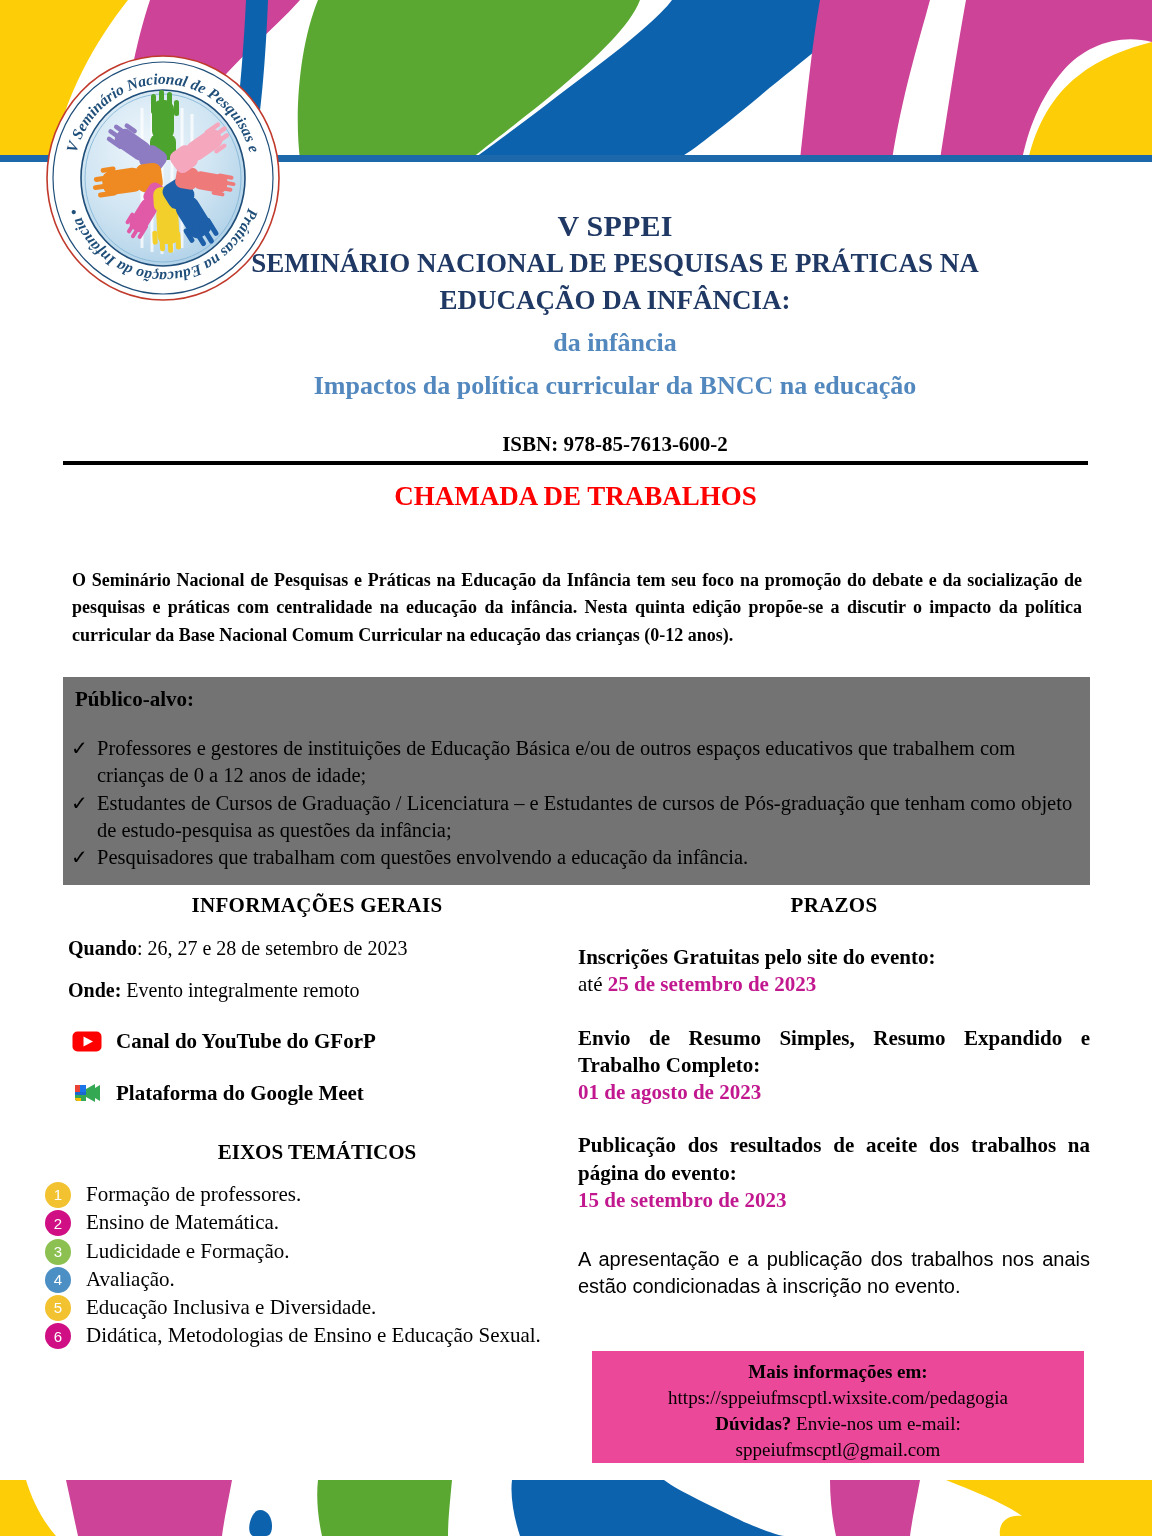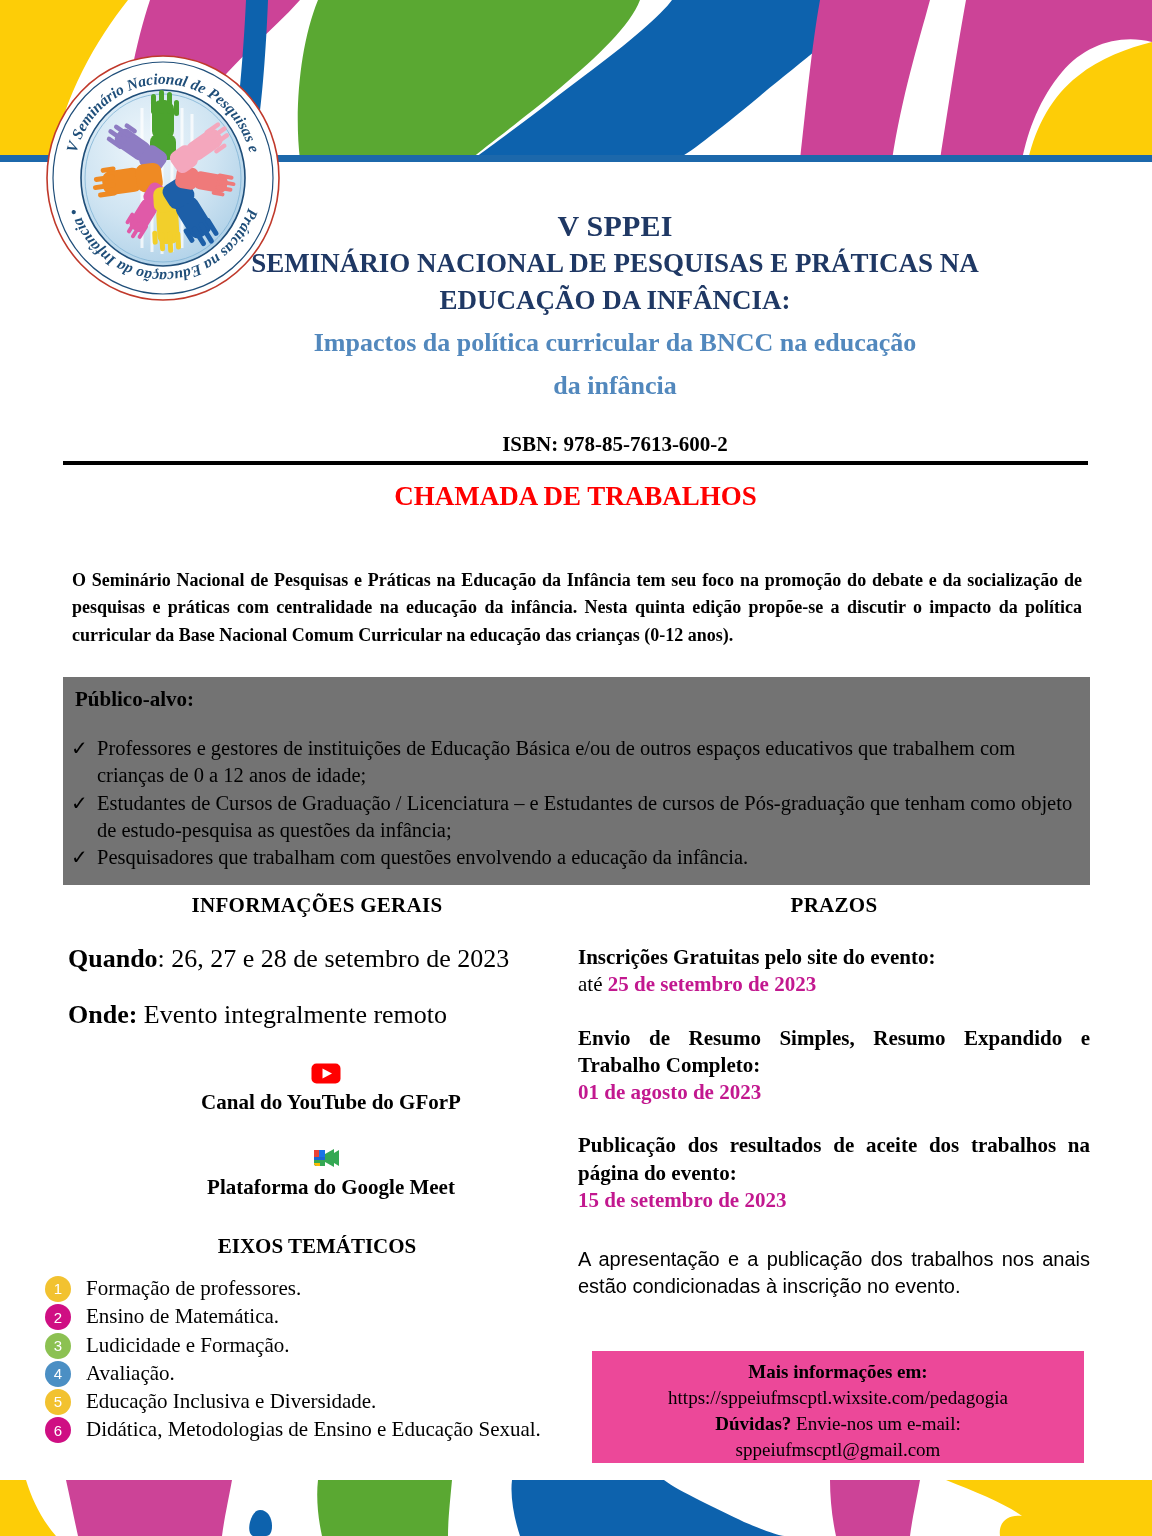--- a/index.html
+++ b/index.html
@@ -176,32 +176,31 @@
   }
   .col-head {
     text-align: center;
     font-weight: bold;
     font-size: 21px;
     letter-spacing: .3px;
   }
   .col-head.left-head { padding-left: 14px; }
 
   .info-line {
-    font-size: 26px;
-    margin-top: 26px;
+    font-size: 20px;
+    margin-top: 19px;
     padding-left: 28px;
   }
   .info-line b { font-weight: bold; }
 
   .chan {
     display: flex;
     align-items: center;
     margin-top: 26px;
     padding-left: 32px;
-    flex-direction: column;
   }
   .chan .ic { flex: 0 0 34px; height: 26px; display: flex; align-items: center; }
   .chan .lbl { font-weight: bold; font-size: 21px; padding-left: 10px; }
 
   .eixos-head {
     text-align: center;
     font-weight: bold;
     font-size: 21px;
     margin-top: 34px;
     padding-left: 14px;
@@ -400,22 +399,22 @@
           <textPath href="#ringBot" startOffset="50%" text-anchor="middle">Práticas na Educação da Infância  •</textPath>
         </text>
       </g>
     </svg>
   </div>
 
   <div class="title-block">
     <div class="t-main">V SPPEI</div>
     <div class="t-sub">SEMINÁRIO NACIONAL DE PESQUISAS E PRÁTICAS NA</div>
     <div class="t-sub">EDUCAÇÃO DA INFÂNCIA:</div>
+    <div class="t-theme">da infância</div>
     <div class="t-theme">Impactos da política curricular da BNCC na educação</div>
-    <div class="t-theme">da infância</div>
     <div class="t-isbn">ISBN: 978-85-7613-600-2</div>
   </div>
 
   <div class="hrule"></div>
 
   <div class="chamada">CHAMADA DE TRABALHOS</div>
   <div class="intro">O Seminário Nacional de Pesquisas e Práticas na Educação da Infância tem seu foco na promoção do debate e da socialização de pesquisas e práticas com centralidade na educação da infância. Nesta quinta edição propõe-se a discutir o impacto da política curricular da Base Nacional Comum Curricular na educação das crianças (0-12 anos).</div>
 
   <div class="green-box">
     <div class="gb-title">Público-alvo:</div>

